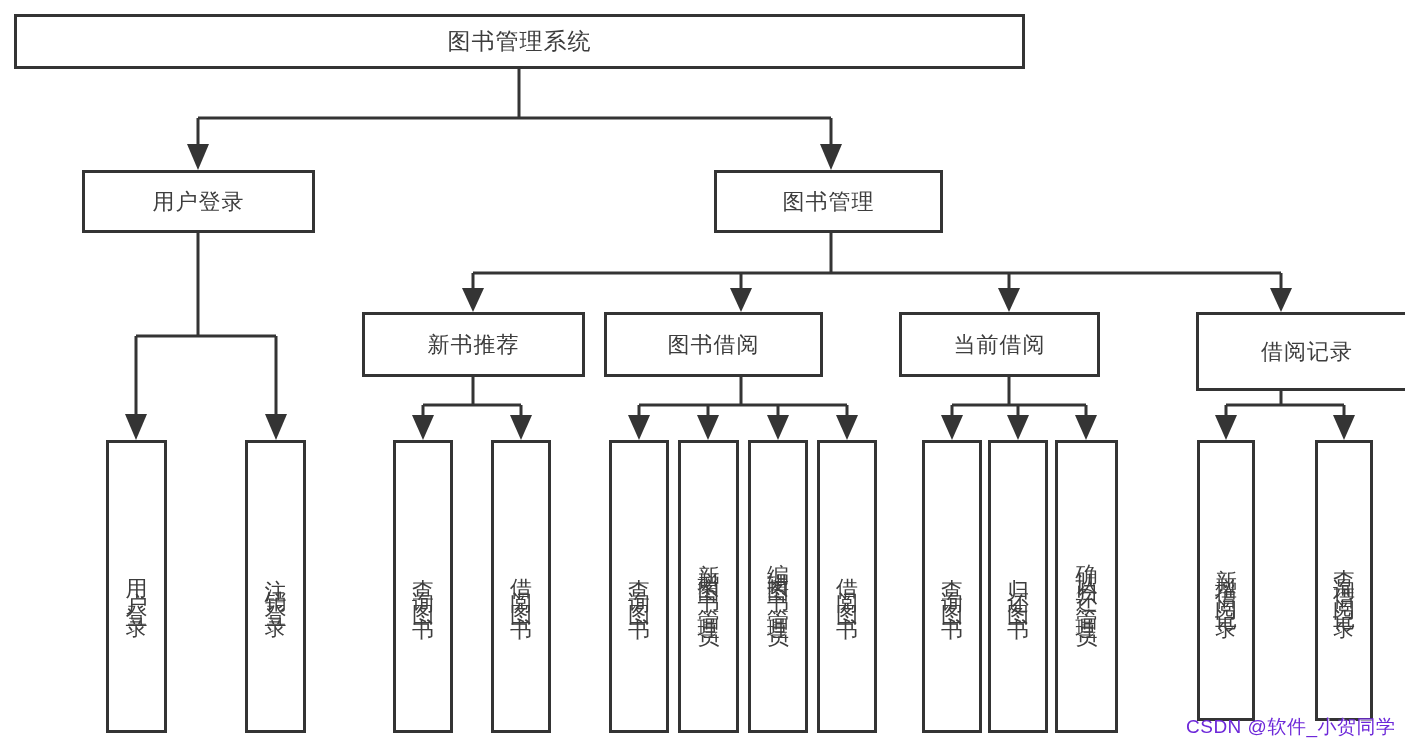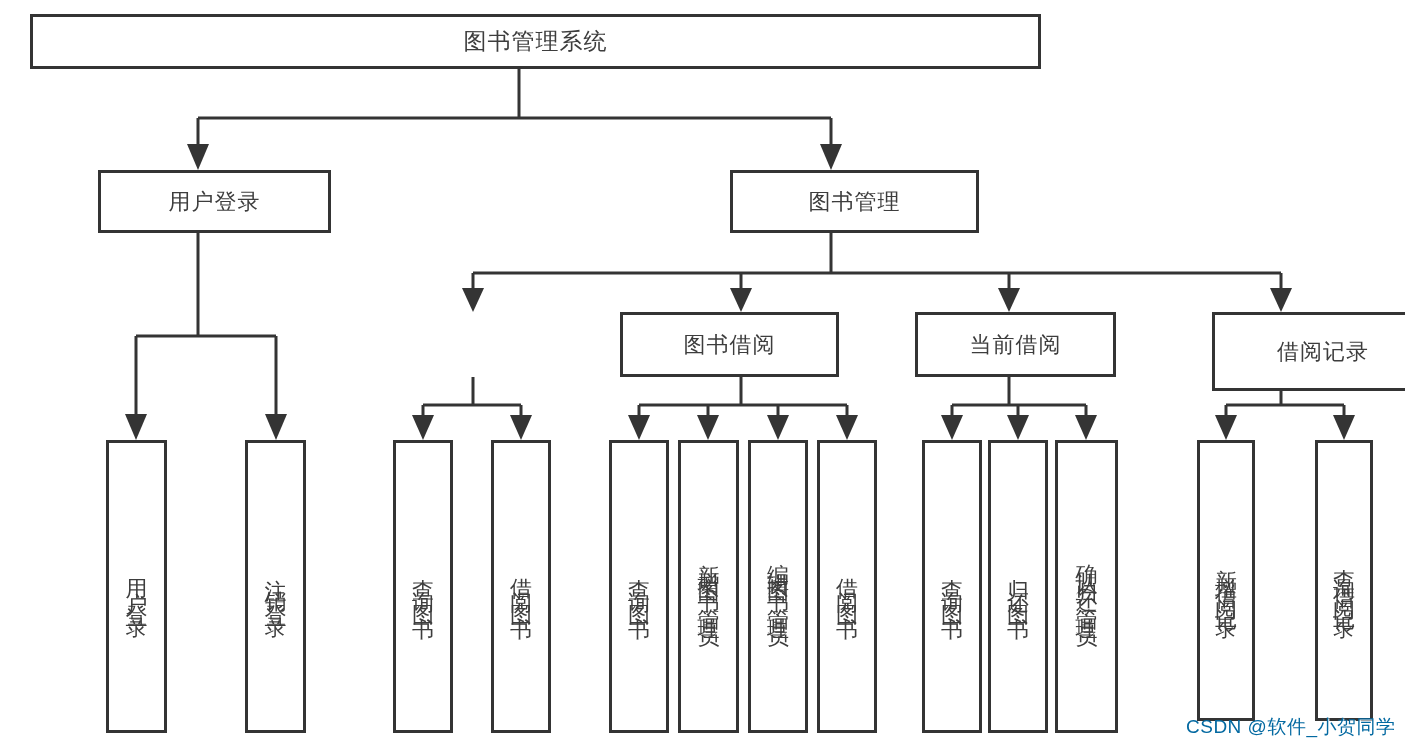--- a/index.html
+++ b/index.html
@@ -19,38 +19,38 @@
   }
   .node {
     position: absolute;
     box-sizing: border-box;
     border: 3px solid #343434;
     background: #ffffff;
     display: flex;
     align-items: center;
     justify-content: center;
   }
-  .h-node { font-size: 22px; margin-left: 16px; }
+  .h-node { font-size: 22px; }
   .h-node .lbl { letter-spacing: 1px; white-space: nowrap; }
   .root-node { font-size: 23px; }
   .v-node .lbl {
     writing-mode: vertical-rl;
     text-orientation: mixed;
     font-size: 22px;
     line-height: 1;
   }
   .ls4 .lbl { letter-spacing: 13px; }
   .ls6 .lbl { letter-spacing: 10px; }
   .ls9 .lbl { letter-spacing: 9px; }
   .watermark {
     position: absolute;
     left: 1186px;
     top: 714px;
     font-size: 19px;
-    color: #0369a1;
+    color: #6d28d9;
     letter-spacing: 0.5px;
     white-space: nowrap;
     text-shadow: 1px 1px 0 #ffffff;
     z-index: 5;
   }
 </style>
 </head>
 <body>
 
 <div class="canvas">
@@ -98,24 +98,27 @@
     </g>
   </svg>
 
   <div class="node h-node root-node" style="left:14px;top:14px;width:1011px;height:55px;">
     <span class="lbl">图书管理系统</span>
   </div>
 
   <div class="node h-node" style="left:82px;top:170px;width:233px;height:63px;">
     <span class="lbl">用户登录</span>
   </div>
-  <div class="node h-node" style="left:714px;top:170px;width:249px;height:63px;">
+  <div class="node h-node" style="left:714px;top:170px;width:229px;height:63px;">
     <span class="lbl">图书管理</span>
   </div>
 
+  <div class="node h-node" style="left:362px;top:312px;width:223px;height:65px;">
+    <span class="lbl">新书推荐</span>
+  </div>
   <div class="node h-node" style="left:604px;top:312px;width:219px;height:65px;">
     <span class="lbl">图书借阅</span>
   </div>
   <div class="node h-node" style="left:899px;top:312px;width:201px;height:65px;">
     <span class="lbl">当前借阅</span>
   </div>
   <div class="node h-node" style="left:1196px;top:312px;width:222px;height:79px;">
     <span class="lbl">借阅记录</span>
   </div>
 

